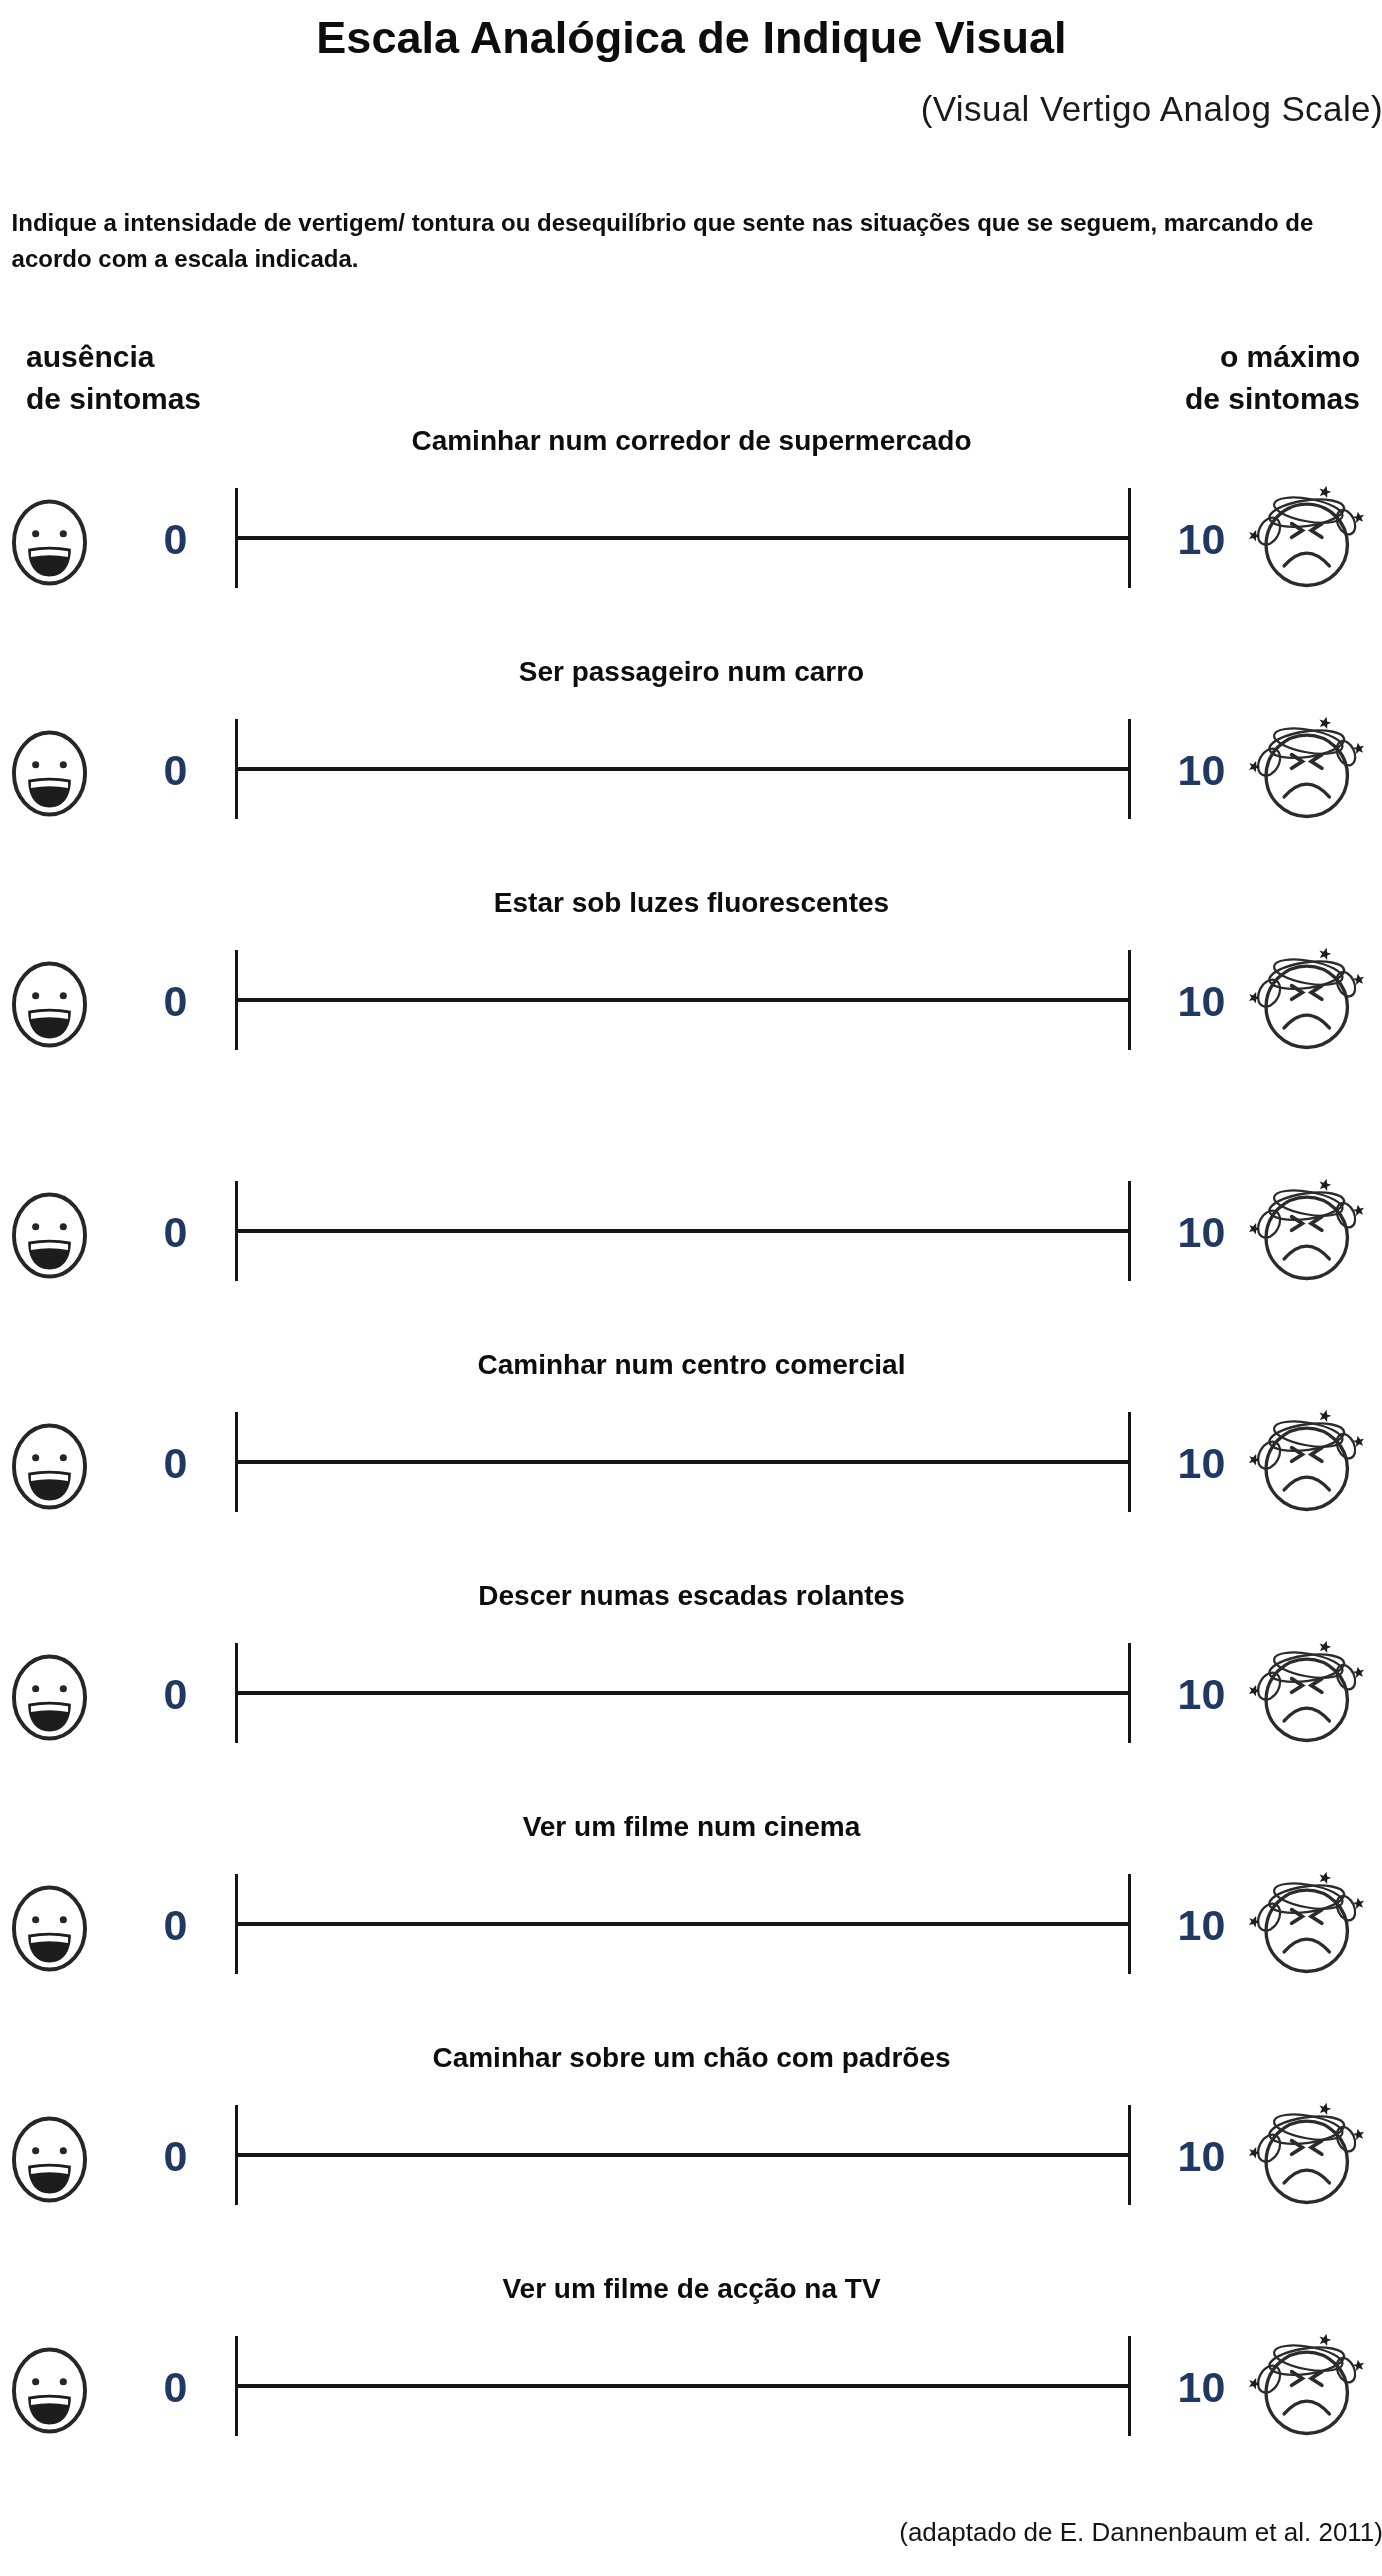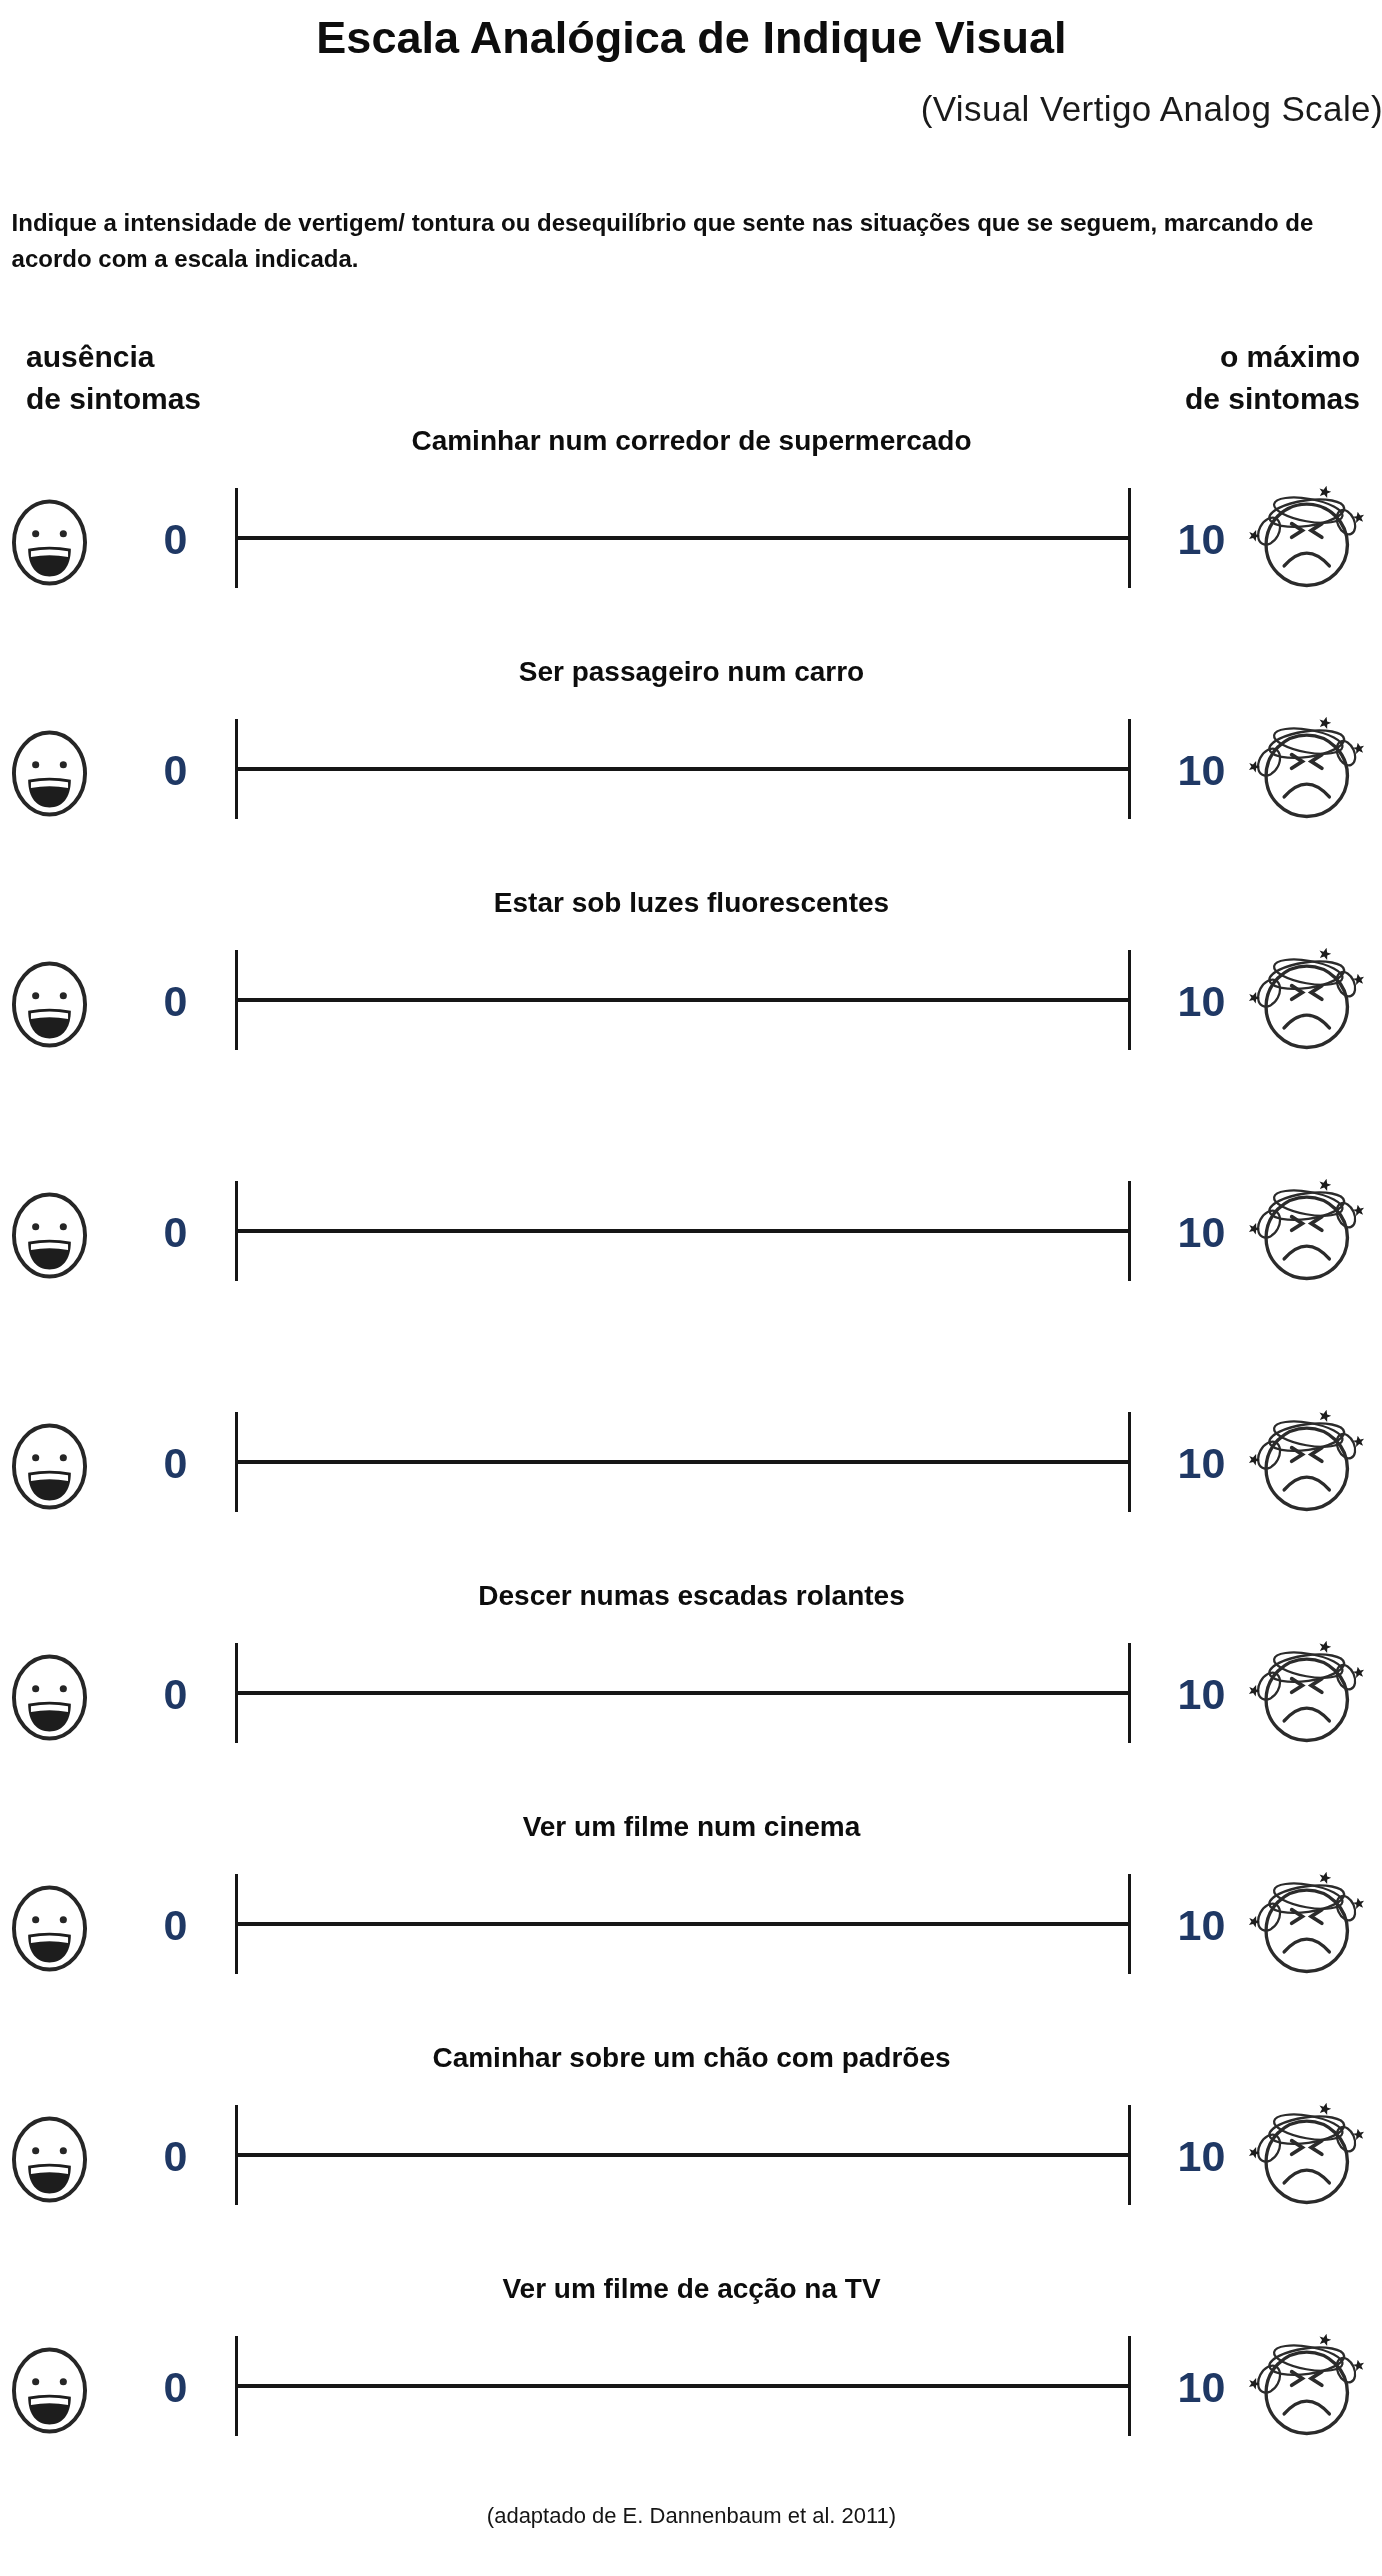--- a/index.html
+++ b/index.html
@@ -37,21 +37,21 @@
     font-size:43px;font-weight:bold;color:#1f3864;text-align:center;
   }
   .num.zero{left:130px;width:91px;}
   .num.ten{left:1152px;width:99px;}
   .vas{position:absolute;left:235px;top:10.7px;width:896px;height:100px;}
   .tick{position:absolute;top:0;width:3.3px;height:100%;background:#161616;}
   .tick.left{left:0;}
   .tick.right{right:0;}
   .hline{position:absolute;left:0;right:0;top:50%;margin-top:-2.5px;height:4.1px;background:#161616;}
   .footer{
-    margin-top:4px;text-align:center;font-size:22px;color:#151515;
+    margin-top:18px;text-align:right;font-size:26px;color:#151515;
   }
   .defs-hidden{position:absolute;width:0;height:0;overflow:hidden;}
 </style>
 </head>
 <body>
 
 <svg class="defs-hidden" aria-hidden="true">
   <symbol id="happy-face" viewBox="0 0 100 112">
     <ellipse cx="50" cy="56" rx="45" ry="52" fill="#fff" stroke="#262626" stroke-width="5"></ellipse>
     <circle cx="32.5" cy="45" r="4.5" fill="#262626"></circle>
@@ -161,20 +161,21 @@
         <div class="tick right"></div>
       </div>
       <div class="num ten">10</div>
       <svg class="face dizzy" viewBox="0 0 158 142">
           <use href="#dizzy-face"></use>
         </svg>
     </div>
   </div>
 
   <div class="vas-row">
+    <div class="row-title">Caminhar num centro comercial</div>
     <div class="row-scale">
       <svg class="face happy" viewBox="0 0 100 112">
           <use href="#happy-face"></use>
         </svg>
       <div class="num zero">0</div>
       <div class="vas">
         <div class="tick left"></div>
         <div class="hline"></div>
         <div class="tick right"></div>
       </div>

